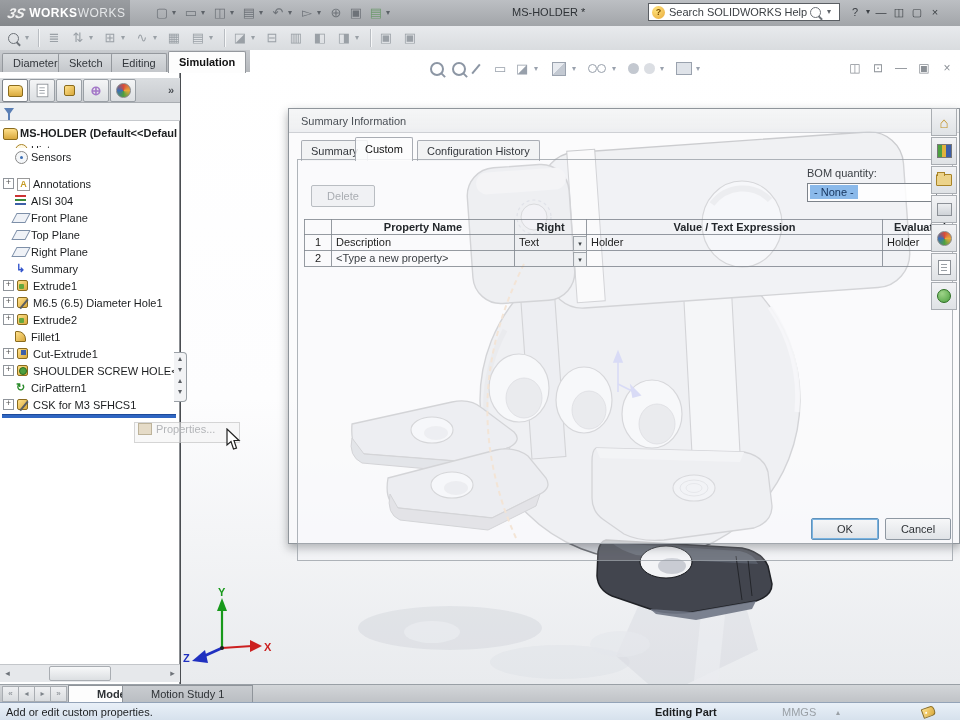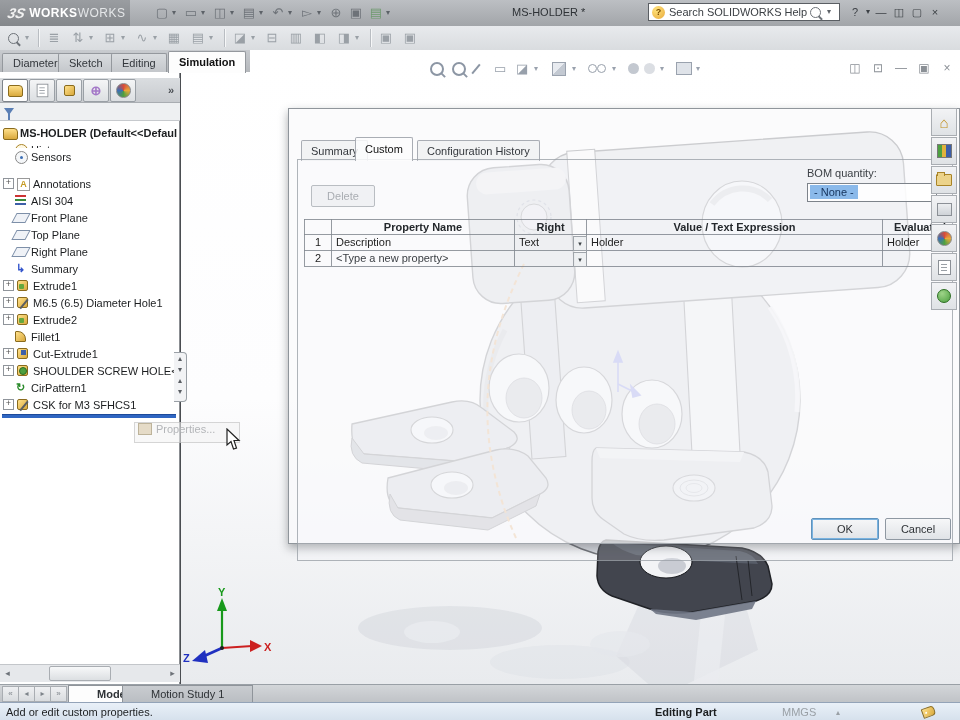--- a/index.html
+++ b/index.html
@@ -480,20 +480,21 @@
 
 <div class="abs ghostmenu">
   <span class="gm-ico"></span>
   <span>Properties...</span>
 </div>
 <svg class="abs cursor" style="left:226px;top:428px" width="16" height="24" viewBox="0 0 16 24">
   <polygon points="1,1 1,17 5,13.5 7.5,21 10.5,20 8,12.5 13,12.5" fill="#fff" stroke="#222" stroke-width="1.2"></polygon>
 </svg>
 
 <div class="abs dialog">
+  <div class="abs dlg-title"><span>Summary Information</span></div>
   <div class="dtab" style="left:12px;top:31px">Summary</div>
   <div class="dtab active" style="left:66px;top:28px">Custom</div>
   <div class="dtab" style="left:128px;top:31px">Configuration History</div>
   <div class="abs dlg-frame"></div>
 
   <div class="dbtn disabled" style="left:22px;top:76px;width:62px">Delete</div>
 
   <div class="abs" style="left:518px;top:58px;width:126px;text-align:left;color:#3c4045">BOM quantity:</div>
   <div class="bomcombo" style="left:518px;top:74px;width:128px">
     <span class="bomsel">- None -</span>

